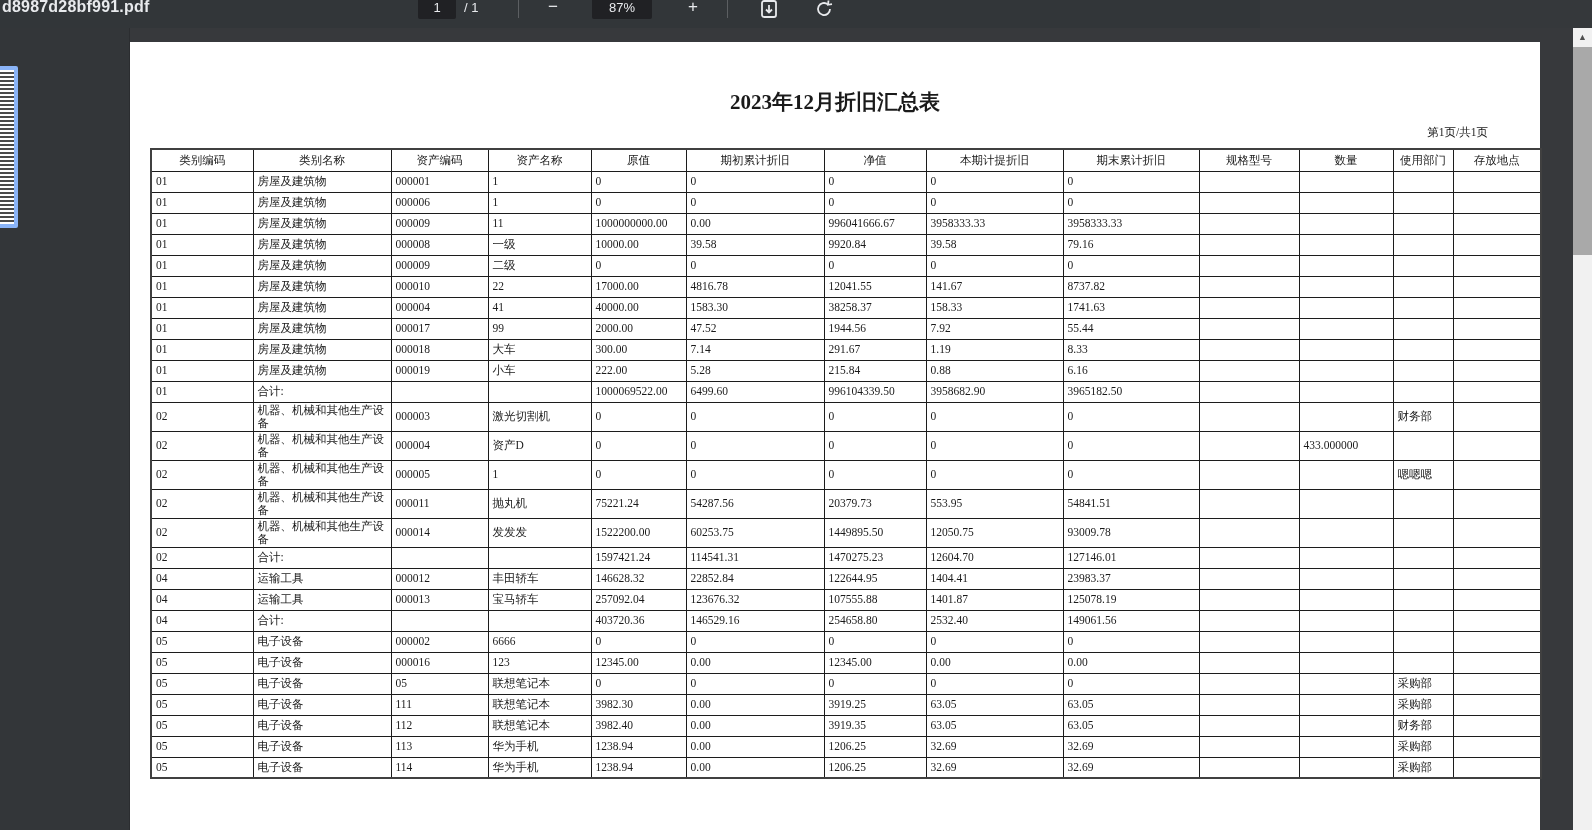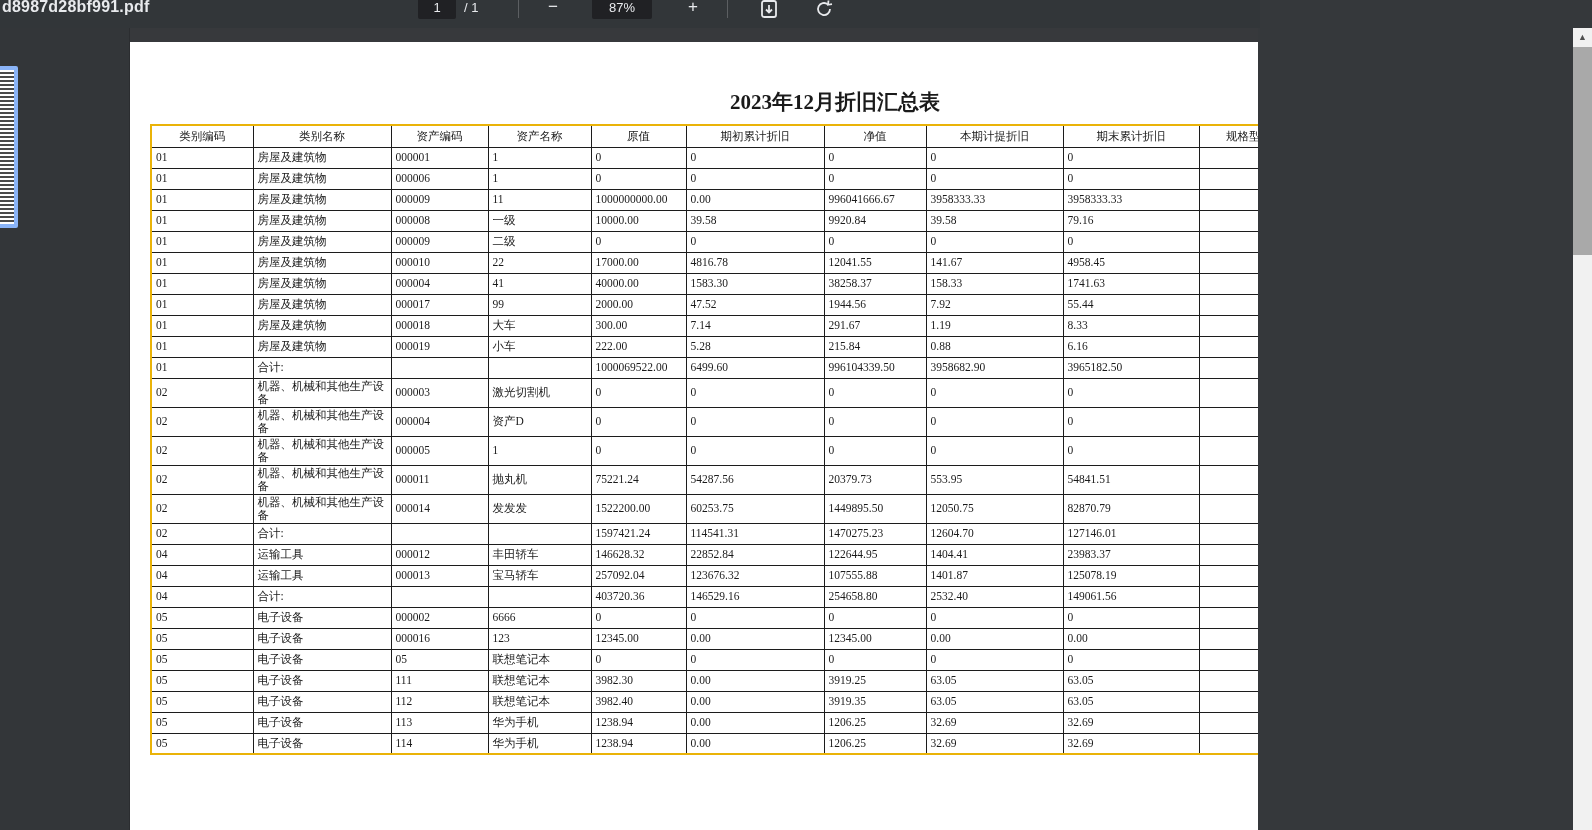--- a/index.html
+++ b/index.html
@@ -22,21 +22,21 @@
   .zoom-box { left:592px; width:60px; height:24px; top:8px; background:#202124;
               border-radius:2px; justify-content:center; font-size:13px; }
   .zoom-plus { left:688px; font-size:17px; }
   .tb-icon { position:absolute; top:10px; width:24px; height:24px; display:flex;
              align-items:center; justify-content:center; }
   .fit-icon { left:757px; } .rotate-icon { left:812px; }
   .download-icon { left:1408px; } .print-icon { left:1465px; } .more-icon { left:1535px; }
   .tb-icon svg { stroke:#e8eaed; fill:none; stroke-width:1.8; }
 
   
-  .viewer { position:absolute; left:0; top:28px; width:1258px; height:802px;
+  .viewer { position:absolute; left:0; top:28px; width:1573px; height:802px;
             background:#37393c; overflow:hidden; }
   .thumb-sidebar { position:absolute; left:0; top:0; width:130px; height:802px;
                    background:#333639; border-right:1px solid #2b2d30; }
   .thumbnail { position:absolute; left:-30px; top:38px; width:48px; height:162px;
                border:4px solid #8ab4f8; background:
                repeating-linear-gradient(#ffffff 0px, #ffffff 2.5px, #4a4a4a 2.5px, #4a4a4a 4px);
                background-color:#fff; border-radius:2px; }
 
   
   .page { position:absolute; left:130px; top:14px; width:1410px; height:1100px;
@@ -47,21 +47,21 @@
   .line-meta { margin-top:1px; padding:0 16px 0 20px; display:flex;
                justify-content:space-between; font-size:12px; }
   .meta-left { font-size:12px; }
   .meta-right { font-size:11.5px; }
 
   table.dep { border-collapse:collapse; table-layout:fixed; width:1390px;
               margin:6px 0 0 20px; font-size:11.5px; }
   table.dep th, table.dep td { border:1px solid #1c1c1c; padding:1px 4px;
               line-height:13px; overflow:hidden; font-weight:normal;
               vertical-align:middle; word-break:break-all; }
-  table.dep { border:2px solid #eab308;margin-top:8px; }
+  table.dep { border:2px solid #404040;margin-top:8px; }
   table.dep th { height:22px; text-align:center; }
   table.dep td { height:21px; text-align:left; }
 
   
   .scrollbar { position:absolute; right:0; top:28px; width:19px; height:802px;
                background:#f1f1f1; z-index:25; }
   .sb-arrow { position:absolute; top:0; left:0; width:19px; height:18px;
               display:flex; align-items:center; justify-content:center;
               color:#505050; font-size:9px; background:#f1f1f1; }
   .sb-thumb { position:absolute; top:19px; left:0; width:19px; height:208px;
@@ -122,20 +122,21 @@
 
 <div class="viewer">
 
   <div class="thumb-sidebar">
     <div class="thumbnail"></div>
   </div>
 
   <div class="page">
     <div class="doc-title">2023年12月折旧汇总表</div>
 
+    <div class="line-pageinfo">第1页/共1页</div>
 
 
     <table class="dep">
       <colgroup>
           <col style="width: 102px;">
           <col style="width: 138px;">
           <col style="width: 97px;">
           <col style="width: 103px;">
           <col style="width: 95px;">
           <col style="width: 138px;">
@@ -242,21 +243,21 @@
           </tr>
           <tr>
             <td>01</td>
             <td>房屋及建筑物</td>
             <td>000010</td>
             <td>22</td>
             <td>17000.00</td>
             <td>4816.78</td>
             <td>12041.55</td>
             <td>141.67</td>
-            <td>4958.45</td>
+            <td>8737.82</td>
             <td></td>
             <td></td>
             <td></td>
             <td></td>
           </tr>
           <tr>
             <td>01</td>
             <td>房屋及建筑物</td>
             <td>000004</td>
             <td>41</td>
@@ -392,21 +393,21 @@
           </tr>
           <tr>
             <td>02</td>
             <td>机器、机械和其他生产设备</td>
             <td>000014</td>
             <td>发发发</td>
             <td>1522200.00</td>
             <td>60253.75</td>
             <td>1449895.50</td>
             <td>12050.75</td>
-            <td>82870.79</td>
+            <td>93009.78</td>
             <td></td>
             <td></td>
             <td></td>
             <td></td>
           </tr>
           <tr>
             <td>02</td>
             <td>合计:</td>
             <td></td>
             <td></td>

